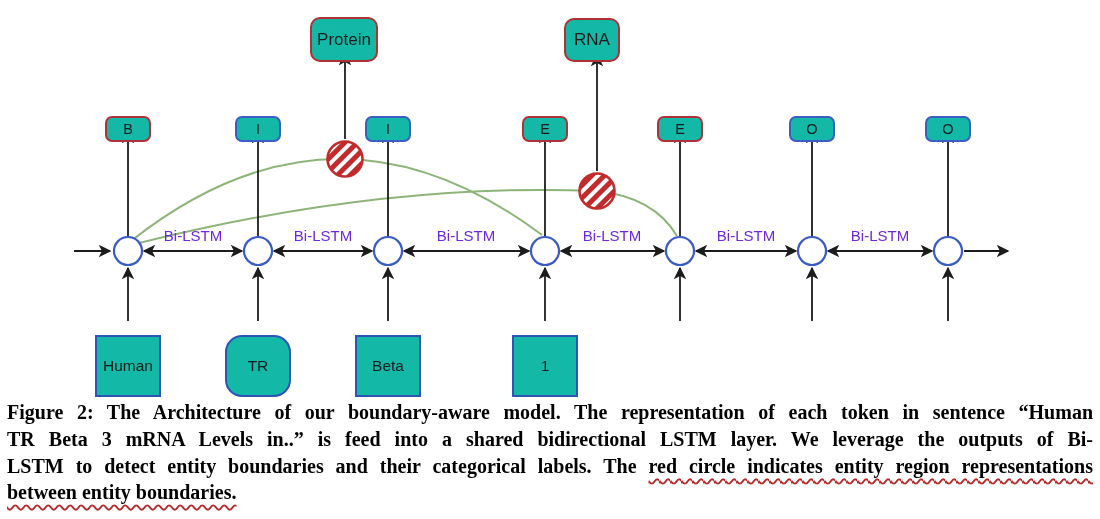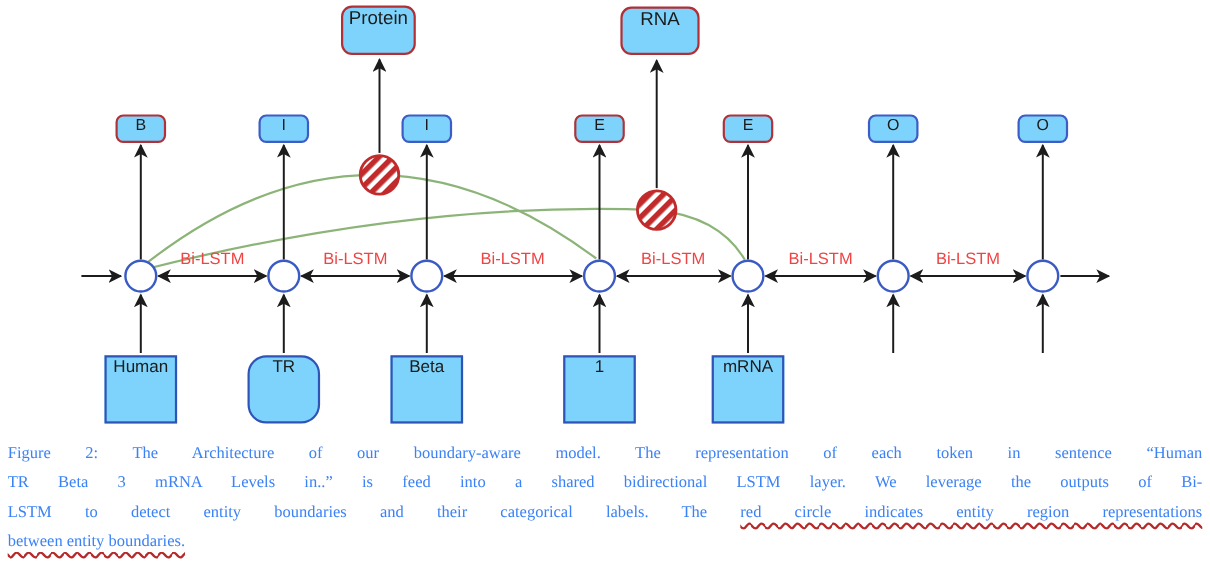--- a/index.html
+++ b/index.html
@@ -1,29 +1,29 @@
 <!DOCTYPE html>
 <html><head>
 <meta charset="utf-8">
 <style>
   html,body{margin:0;padding:0;background:#ffffff;}
   .page{position:relative;width:1100px;height:519px;background:#fff;overflow:hidden;
         font-family:"Liberation Sans",sans-serif;}
   .figure{position:absolute;left:0;top:0;width:1100px;height:398px;}
   .figure svg{position:absolute;left:0;top:0;}
-  .box{position:absolute;box-sizing:border-box;background:#7dd3fc;display:flex;
-       align-items:flex-start;justify-content:center;color:#1b1b1b;}
+  .box{position:absolute;box-sizing:border-box;background:#14b8a6;display:flex;
+       align-items:center;justify-content:center;color:#1b1b1b;margin-top:12px;}
   .entity-box{border:2.5px solid #B03036;border-radius:10px;font-size:17px;z-index:4;}
   .tag-box{border:2px solid #3D5CC6;border-radius:7px;width:46px;height:26px;top:104px;
            font-size:14.5px;z-index:4;}
   .token-box{border:2px solid #2E54B8;width:66px;height:62px;top:323px;font-size:15.5px;z-index:4;}
   .bilstm{position:absolute;top:227px;width:80px;text-align:center;font-size:15px;
-          color:#ef4444;z-index:3;}
+          color:#6d28d9;z-index:3;}
   .caption{position:absolute;left:7px;top:399px;width:1086px;
-           font-family:"Liberation Serif",serif;font-size:15px;line-height:26.8px;color:#3b82f6;}
+           font-family:"Liberation Serif",serif;font-size:20px;line-height:26.8px;color:#000000;font-weight:bold;}
   .cap-line{text-align:justify;text-align-last:justify;white-space:normal;}
   .cap-line.last{text-align-last:left;}
   .wavy{text-decoration-line:underline;text-decoration-style:wavy;
         text-decoration-color:#B52A2A;text-decoration-thickness:2px;text-underline-offset:5px;}
 </style>
 </head>
 <body>
 
 <div class="page">
   <div class="figure">
@@ -78,21 +78,21 @@
       <circle cx="388" cy="251" r="14" fill="#fff" stroke="#3B5BC4" stroke-width="2.2"></circle>
       <circle cx="545" cy="251" r="14" fill="#fff" stroke="#3B5BC4" stroke-width="2.2"></circle>
       <circle cx="680" cy="251" r="14" fill="#fff" stroke="#3B5BC4" stroke-width="2.2"></circle>
       <circle cx="812" cy="251" r="14" fill="#fff" stroke="#3B5BC4" stroke-width="2.2"></circle>
       <circle cx="948" cy="251" r="14" fill="#fff" stroke="#3B5BC4" stroke-width="2.2"></circle>
     </svg>
 
     <div class="box entity-box" style="left:310px;top:5px;width:68px;height:45px;">
       <span>Protein</span>
     </div>
-    <div class="box entity-box" style="left:564px;top:6px;width:72px;height:44px;">
+    <div class="box entity-box" style="left:564px;top:6px;width:56px;height:44px;">
       <span>RNA</span>
     </div>
 
     <div class="box tag-box" style="left: 105px; border-color: rgb(175, 50, 56);">
       <span>B</span>
       </div>
     <div class="box tag-box" style="left: 235px; border-color: rgb(61, 92, 198);">
       <span>I</span>
       </div>
     <div class="box tag-box" style="left: 365px; border-color: rgb(61, 92, 198);">
@@ -123,23 +123,20 @@
       </div>
     <div class="box token-box" style="left:225px;border-radius:17px;">
       <span>TR</span>
       </div>
     <div class="box token-box" style="left:355px;">
       <span>Beta</span>
       </div>
     <div class="box token-box" style="left:512px;">
       <span>1</span>
       </div>
-    <div class="box token-box" style="left:647px;">
-      <span>mRNA</span>
-      </div>
   </div>
 
   <div class="caption">
     <div class="cap-line">
       <span>Figure 2: The Architecture of our boundary-aware model.  The representation of each token in sentence “Human</span>
     </div>
     <div class="cap-line">
       <span>TR Beta 3 mRNA Levels in..”  is feed into a shared bidirectional LSTM layer.  We leverage the outputs of Bi-</span>
     </div>
     <div class="cap-line"><span>LSTM to detect entity boundaries and their categorical labels. The </span><span class="wavy">red circle indicates entity region representations</span></div>

